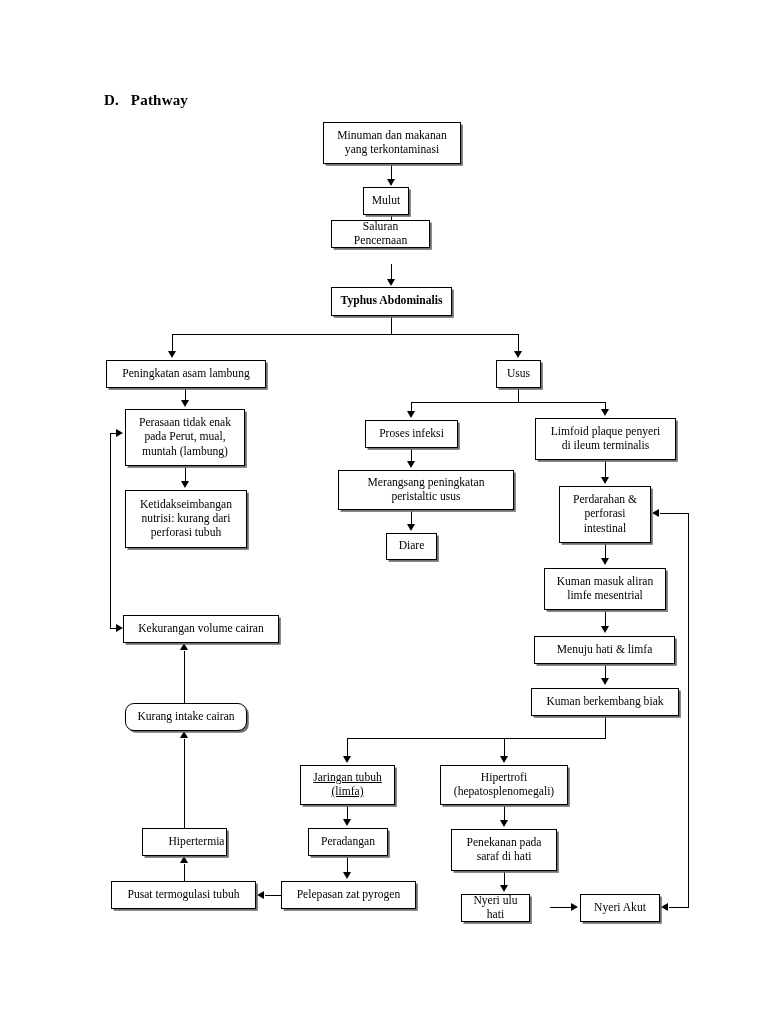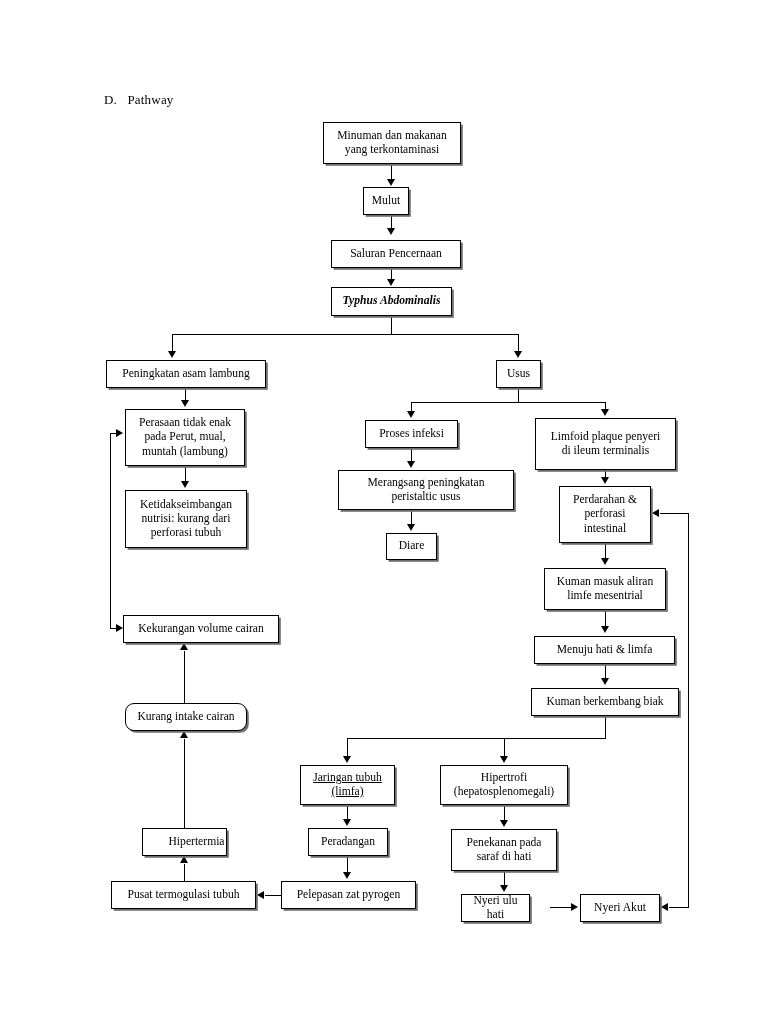--- a/index.html
+++ b/index.html
@@ -14,42 +14,41 @@
     height: 1024px;
     background: #ffffff;
     overflow: hidden;
     font-family: "Liberation Serif", "DejaVu Serif", serif;
     color: #000000;
   }
   #heading {
     position: absolute;
     left: 104px;
     top: 92px;
-    font-size: 13px;
-    font-weight: normal;
+    font-size: 15px;
+    font-weight: bold;
     letter-spacing: 0.2px;
     white-space: pre;
   }
   .node {
     position: absolute;
     box-sizing: border-box;
     border: 1.2px solid #000000;
     background: #ffffff;
     box-shadow: 2.2px 2.2px 0 -0.4px #6f6f6f;
     display: flex;
     align-items: center;
     justify-content: center;
     text-align: center;
     font-size: 11.6px;
     line-height: 1.22;
     padding: 1px 4px;
     z-index: 3;
   }
   .node.em {
-    font-style: italic;
     font-weight: bold;
     text-align: right;
   }
   .node span { display: block; }
 
   
   .ln {
     position: absolute;
     background: #000000;
     z-index: 1;
@@ -189,21 +188,21 @@
         <div>
           <span>Minuman dan makanan</span>
           <span>yang terkontaminasi</span>
         </div>
       </div>
       <div class="node" style="left: 363px; top: 187px; width: 46px; height: 28px;">
         <div>
           <span>Mulut</span>
         </div>
       </div>
-      <div class="node" style="left: 331px; top: 240px; width: 130px; height: 28px;">
+      <div class="node" style="left: 331px; top: 220px; width: 99px; height: 28px;">
         <div>
           <span>Saluran Pencernaan</span>
         </div>
       </div>
       <div class="node em" style="left: 331px; top: 287px; width: 121px; height: 29px;">
         <div>
           <span>Typhus Abdominalis</span>
         </div>
       </div>
       <div class="node" style="left: 106px; top: 360px; width: 160px; height: 28px;">
@@ -221,21 +220,21 @@
           <span>Perasaan tidak enak</span>
           <span>pada Perut, mual,</span>
           <span>muntah (lambung)</span>
         </div>
       </div>
       <div class="node" style="left: 365px; top: 420px; width: 93px; height: 28px;">
         <div>
           <span>Proses infeksi</span>
         </div>
       </div>
-      <div class="node" style="left: 535px; top: 418px; width: 141px; height: 52px;">
+      <div class="node" style="left: 535px; top: 418px; width: 141px; height: 42px;">
         <div>
           <span>Limfoid plaque penyeri</span>
           <span>di ileum terminalis</span>
         </div>
       </div>
       <div class="node" style="left: 125px; top: 490px; width: 122px; height: 58px;">
         <div>
           <span>Ketidakseimbangan</span>
           <span>nutrisi: kurang dari</span>
           <span>perforasi tubuh</span>

